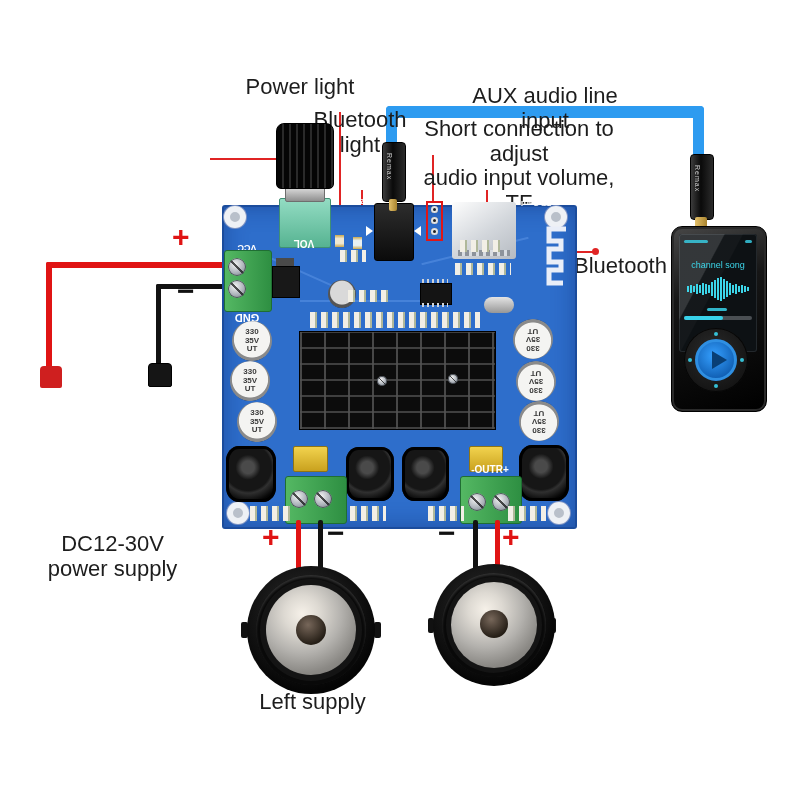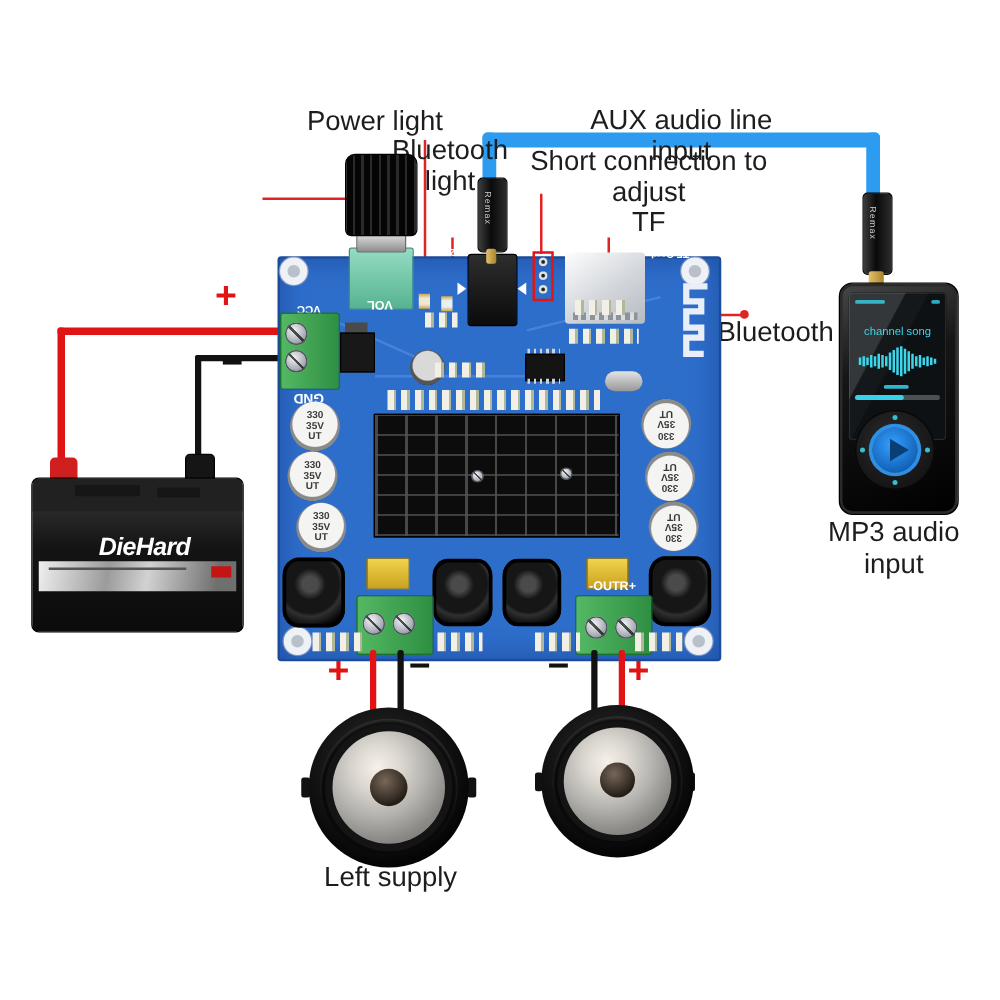--- a/index.html
+++ b/index.html
@@ -79,28 +79,29 @@
   <div class="abs cable" style="left:693px;top:106px;width:11px;height:54px"></div>
 
   <div class="abs red-line" style="left:210px;top:158px;width:98px;height:2px"></div>
   <div class="abs red-line" style="left:339px;top:112px;width:2px;height:126px"></div>
   <div class="abs red-line" style="left:361px;top:190px;width:2px;height:48px"></div>
   <div class="abs red-line" style="left:432px;top:155px;width:2px;height:48px"></div>
   <div class="abs red-line" style="left:486px;top:190px;width:2px;height:40px"></div>
   <div class="abs red-line" style="left:571px;top:251px;width:25px;height:2px"></div>
   <div class="abs red-dot" style="left:592px;top:248px;width:7px;height:7px"></div>
 
-  <div class="abs txt" style="left:230px;top:85px;width:140px">Power light</div>
+  <div class="abs txt" style="left:230px;top:75px;width:140px">Power light</div>
   <div class="abs txt" style="left:308px;top:108px;width:104px">
     <div>Bluetooth</div>
     <div>light</div>
   </div>
   <div class="abs txt" style="left:452px;top:84px;width:186px">AUX audio line input</div>
   <div class="abs txt" style="left:403px;top:117px;width:232px">
     <div>Short connection to adjust</div>
+    <div>audio input volume,</div>
     <div>TF</div>
   </div>
   <div class="abs txt" style="left:574px;top:254px;width:130px;text-align:left">Bluetooth 5.0</div>
 
   <div class="abs sign pos" style="left:172px;top:222px">+</div>
   <div class="abs sign neg" style="left:177px;top:276px">−</div>
   <div class="abs wire-red" style="left:46px;top:262px;width:190px;height:6px"></div>
   <div class="abs wire-red" style="left:46px;top:262px;width:6px;height:112px"></div>
   <div class="abs wire-black" style="left:156px;top:284px;width:80px;height:5px"></div>
   <div class="abs wire-black" style="left:156px;top:284px;width:5px;height:84px"></div>
@@ -229,33 +230,26 @@
     </div>
   </div>
   <div class="abs pad-outer" style="left:684px;top:328px;width:64px;height:64px">
     <div class="pad-dot" style="position:absolute;left:30px;top:4px"></div>
     <div class="pad-dot" style="position:absolute;left:30px;top:56px"></div>
     <div class="pad-dot" style="position:absolute;left:4px;top:30px"></div>
     <div class="pad-dot" style="position:absolute;left:56px;top:30px"></div>
   </div>
   <div class="abs pad-center" style="left:695px;top:339px;width:42px;height:42px"></div>
   <div class="abs play-tri" style="left:712px;top:351px"></div>
-  <div class="abs txt" style="left:640px;top:414px;width:150px">MP3 audio input</div>
 
   <div class="abs" style="left:40px;top:366px;width:22px;height:22px;background:#cf1f1f;border-radius:4px 4px 2px 2px"></div>
   <div class="abs" style="left:148px;top:363px;width:22px;height:22px;background:#151515;border-radius:4px 4px 2px 2px;border:1px solid #000"></div>
-  <div class="abs battery-body" style="left:25px;top:382px;width:168px;height:122px">
-    <div style="position:absolute;left:0;top:0;width:100%;height:26px;background:#212121;border-radius:6px 6px 0 0"></div>
-    <div style="position:absolute;left:34px;top:5px;width:52px;height:9px;background:#161616"></div>
-    <div style="position:absolute;left:100px;top:7px;width:34px;height:8px;background:#161616"></div>
-    <div class="brandtxt" style="position:absolute;left:53px;top:44px">DieHard</div>
-    <div class="silverband" style="position:absolute;left:5px;top:66px;width:158px;height:24px">
-      <div style="position:absolute;right:4px;top:4px;width:16px;height:9px;background:#c41414"></div>
-      <div style="position:absolute;left:8px;top:5px;width:110px;height:2px;background:#555"></div>
-    </div>
+  <div class="abs txt" style="left:40px;top:532px;width:145px">
+    <div>DC12-30V</div>
+    <div>power supply</div>
   </div>
 
   <div class="abs wire-red" style="left:296px;top:520px;width:5px;height:52px"></div>
   <div class="abs wire-black" style="left:318px;top:520px;width:5px;height:56px"></div>
   <div class="abs wire-black" style="left:473px;top:520px;width:5px;height:52px"></div>
   <div class="abs wire-red" style="left:495px;top:520px;width:5px;height:49px"></div>
   <div class="abs sign pos" style="left:262px;top:522px">+</div>
   <div class="abs sign neg" style="left:327px;top:518px">−</div>
   <div class="abs sign neg" style="left:438px;top:518px">−</div>
   <div class="abs sign pos" style="left:502px;top:522px">+</div>

